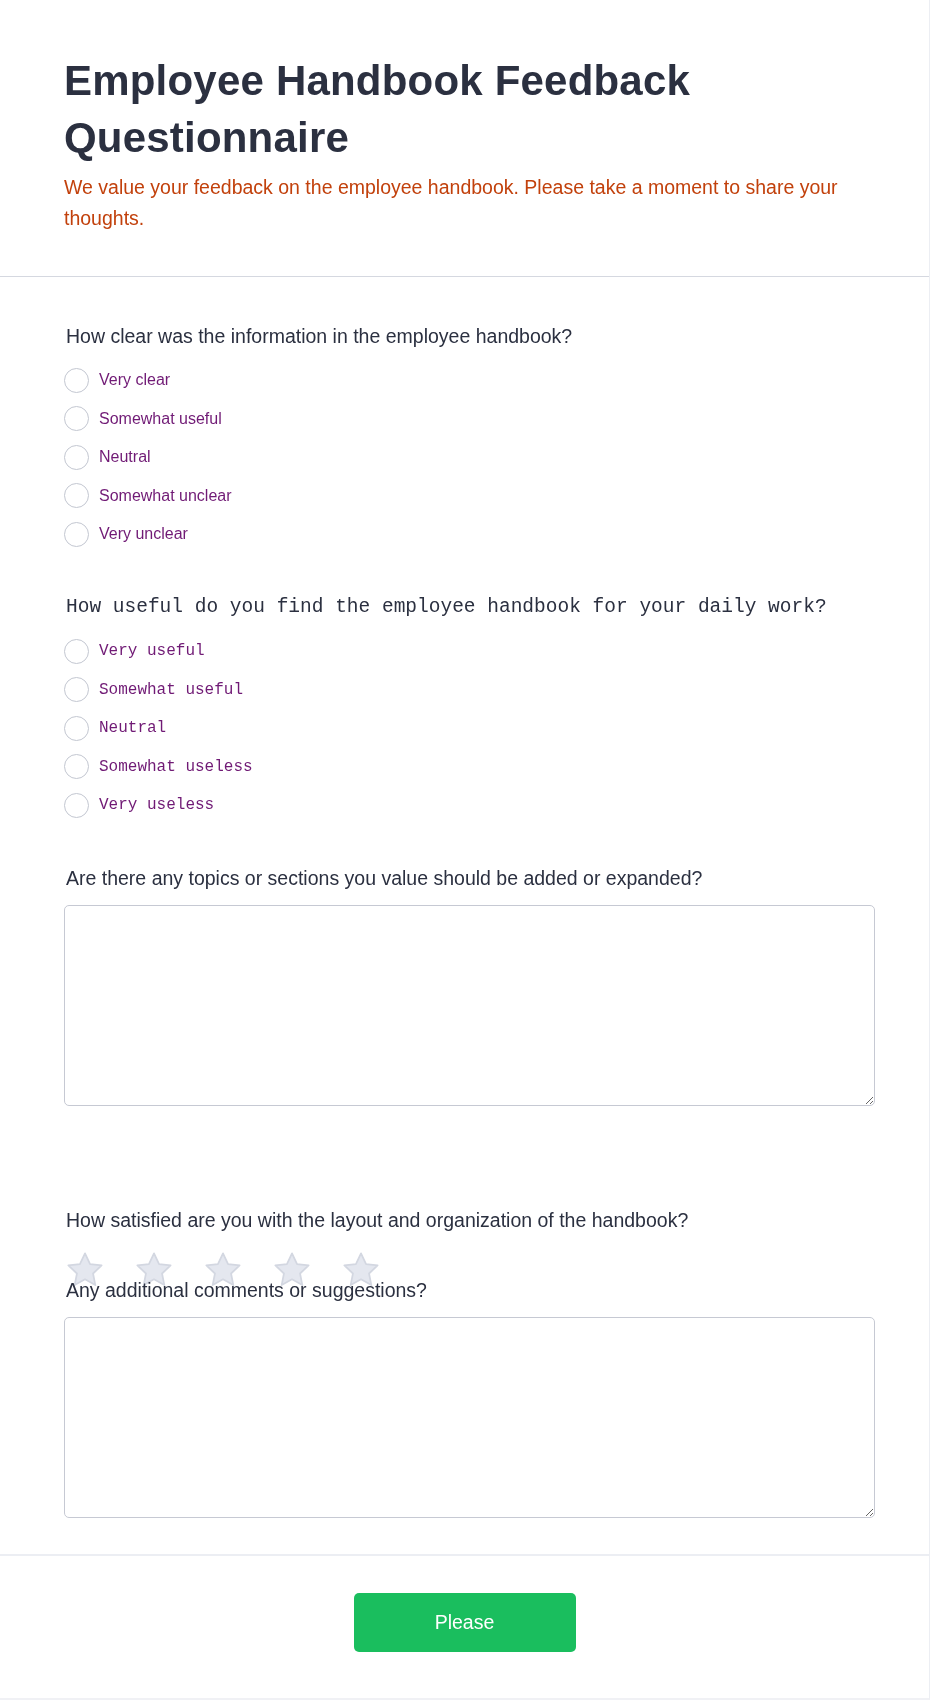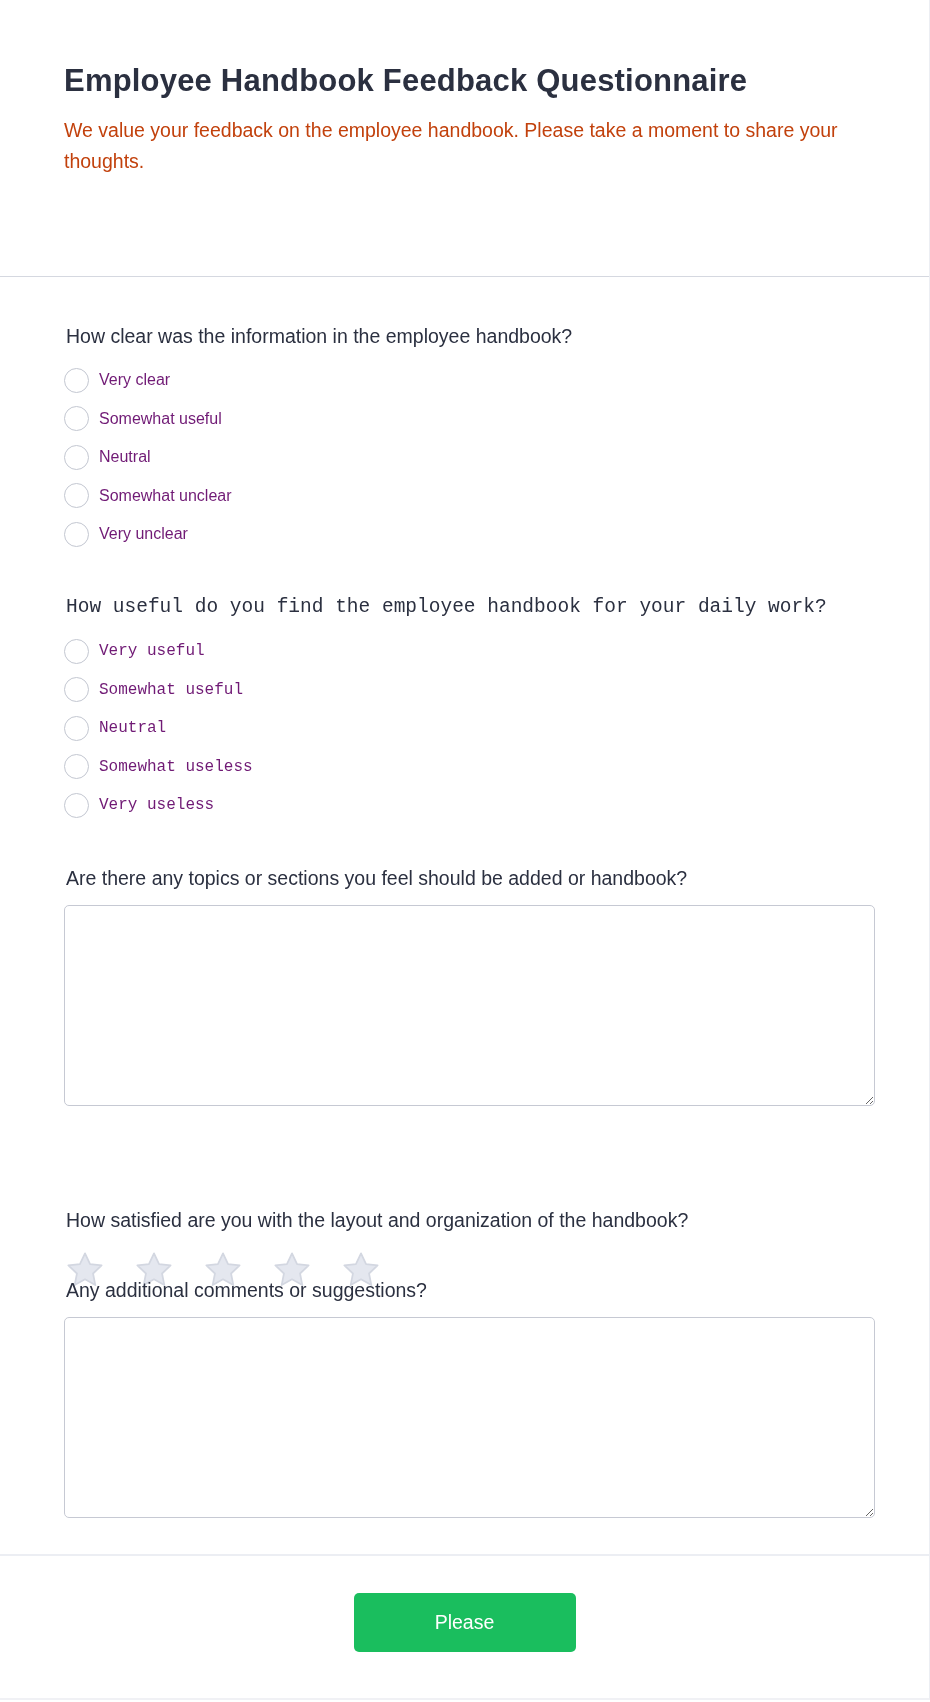--- a/index.html
+++ b/index.html
@@ -4,21 +4,21 @@
 <style>
   * { box-sizing: border-box; margin: 0; padding: 0; }
   html, body { width: 930px; height: 1702px; background: #ffffff; }
   body { font-family: "Liberation Sans", "DejaVu Sans", sans-serif; color: #2b3040; }
   .card {
     position: relative; width: 930px; height: 1700px;
     background: #ffffff; border-right: 1px solid #eceef3; border-bottom: 2px solid #f0f1f5;
   }
   .header { padding: 52px 64px 0 64px; height: 277px; border-bottom: 1px solid #d5d8e0; }
   .title {
-    font-size: 31px; font-weight: 700; line-height: 57px; color: #2b3040;
+    font-size: 42px; font-weight: 700; line-height: 57px; color: #2b3040;
     letter-spacing: 0.2px; width: 760px;
   }
   .subtitle { margin-top: 6px; font-size: 19.5px; line-height: 31px; color: #c2410c; width: 800px; }
   .question { position: absolute; left: 64px; }
   .q-label { font-size: 19.5px; line-height: 26px; color: #2b3040; padding-left: 2px; }
   .options { margin-top: 12px; }
   .option { display: flex; align-items: center; height: 38.5px; cursor: pointer; }
   .radio {
     width: 25px; height: 25px; border-radius: 50%;
     border: 1.5px solid #c3c7d1; background: #fff; flex: 0 0 auto;
@@ -96,21 +96,21 @@
           <span class="opt-label">Somewhat useless</span>
         </label>
       <label class="option">
           <span class="radio"></span>
           <span class="opt-label">Very useless</span>
         </label>
     </div>
   </div>
 
   <div class="question" style="top:865px;">
-    <div class="q-label">Are there any topics or sections you feel should be added or handbook?</div>
+    <div class="q-label">Are there any topics or sections you value should be added or expanded?</div>
     <textarea placeholder="" style=""></textarea>
   </div>
 
   <div class="question" style="top:1207px;">
     <div class="q-label">How satisfied are you with the layout and organization of the handbook?</div>
     <div class="stars">
       <svg class="star" viewBox="0 0 24 24">
           <path d="M12 2.5l2.9 6.1 6.6.8-4.9 4.6 1.3 6.6L12 17.3l-5.9 3.3 1.3-6.6-4.9-4.6 6.6-.8z" fill="#e4e7ef" stroke="#d3d7e1" stroke-width="1" stroke-linejoin="round"></path>
         </svg>
       <svg class="star" viewBox="0 0 24 24">

